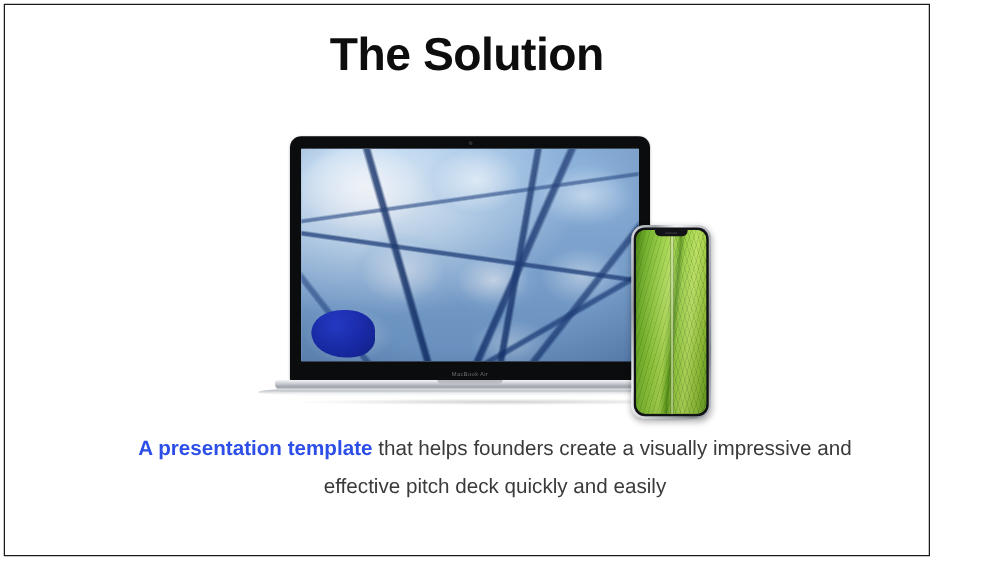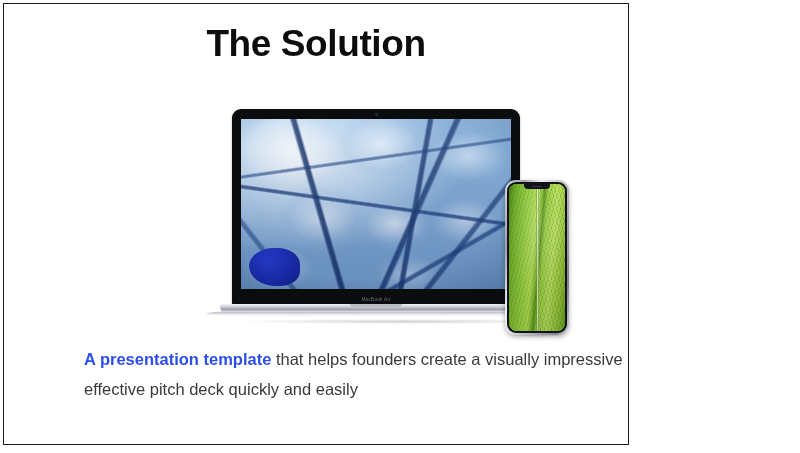--- a/index.html
+++ b/index.html
@@ -10,21 +10,21 @@
     background: #ffffff;
     font-family: "Liberation Sans", sans-serif;
     overflow: hidden;
   }
 
   
   #slide-frame {
     position: absolute;
     left: 3px;
     top: 3px;
-    width: 626px;
+    width: 741px;
     height: 442px;
     background: #ffffff;
     border: 1.5px solid #1b1b1b;
     box-sizing: border-box;
     overflow: hidden;
   }
 
   
   #slide-title {
     position: absolute;
@@ -315,20 +315,21 @@
     height: 5px;
     background: radial-gradient(ellipse at center, rgba(40,45,55,0.22) 0%, rgba(40,45,55,0) 72%);
   }
 
   
   #caption {
     position: absolute;
     left: 80px;
     top: 340px;
     width: 624px;
+    text-align: center;
     font-size: 16.5px;
     line-height: 30px;
     color: #3a3a3c;
     font-weight: normal;
   }
   #caption-highlight {
     font-weight: bold;
     color: #2d4fe8;
   }
 </style>

